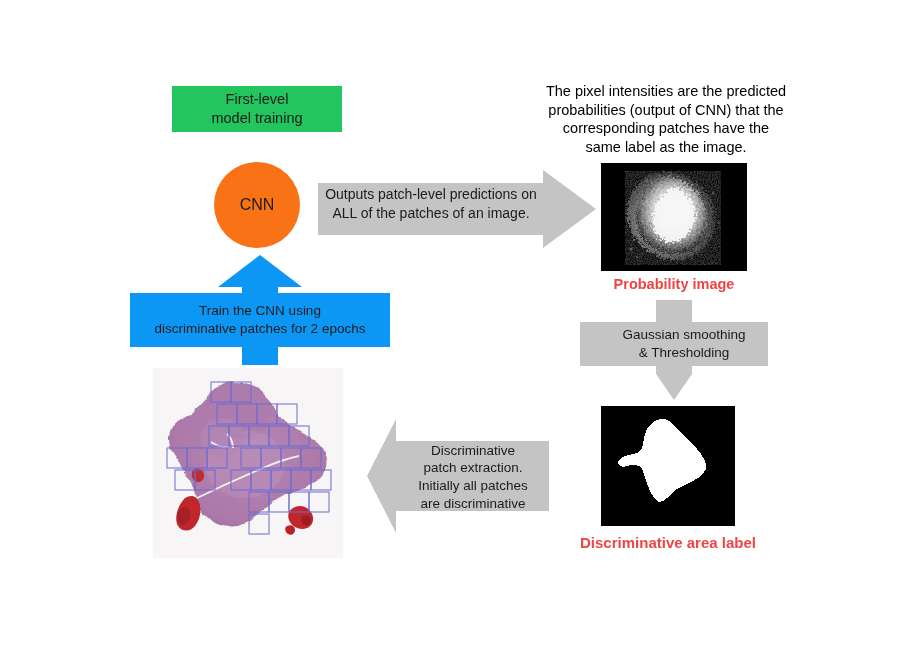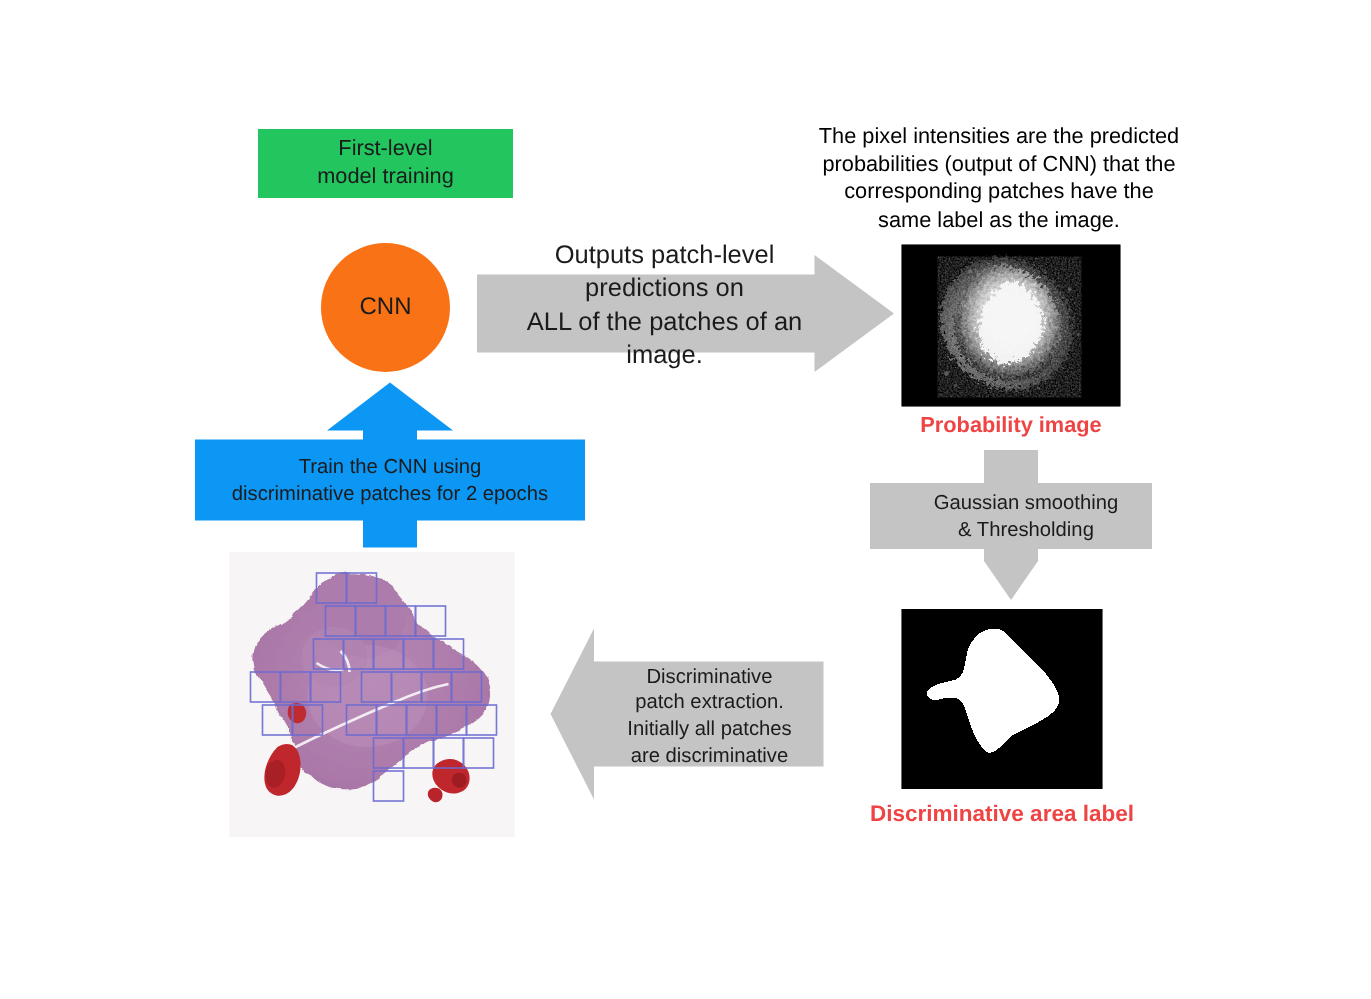--- a/index.html
+++ b/index.html
@@ -118,21 +118,21 @@
   </div>
 
   <div class="txt note" style="left:530px; top:82px; width:272px; font-size:14.5px;">The pixel intensities are the predicted
 probabilities (output of CNN) that the
 corresponding patches have the
 same label as the image.</div>
 
   <svg class="arrow-svg" style="left:318px; top:170px;" width="278" height="78" viewBox="0 0 278 78">
     <polygon class="arrow-shape" points="0,13 225,13 225,0 278,39 225,78 225,65 0,65"></polygon>
   </svg>
-  <div class="arrow-label" style="left:322px; top:183px; width:218px; height:41px; font-size:17px;margin-left:12px;">Outputs patch-level predictions on
+  <div class="arrow-label" style="left:322px; top:183px; width:218px; height:41px; font-size:14px;">Outputs patch-level predictions on
 ALL of the patches of an image.</div>
 
   <div class="img-frame black-bg" style="left:601px; top:163px; width:146px; height:108px;">
     <svg width="146" height="108" viewBox="0 0 146 108">
       <defs>
         <radialGradient id="probCore" cx="52%" cy="45%" r="54%">
           <stop offset="0%" stop-color="#ffffff"></stop>
           <stop offset="38%" stop-color="#efefef"></stop>
           <stop offset="62%" stop-color="#b4b4b4"></stop>
           <stop offset="82%" stop-color="#6a6a6a"></stop>

